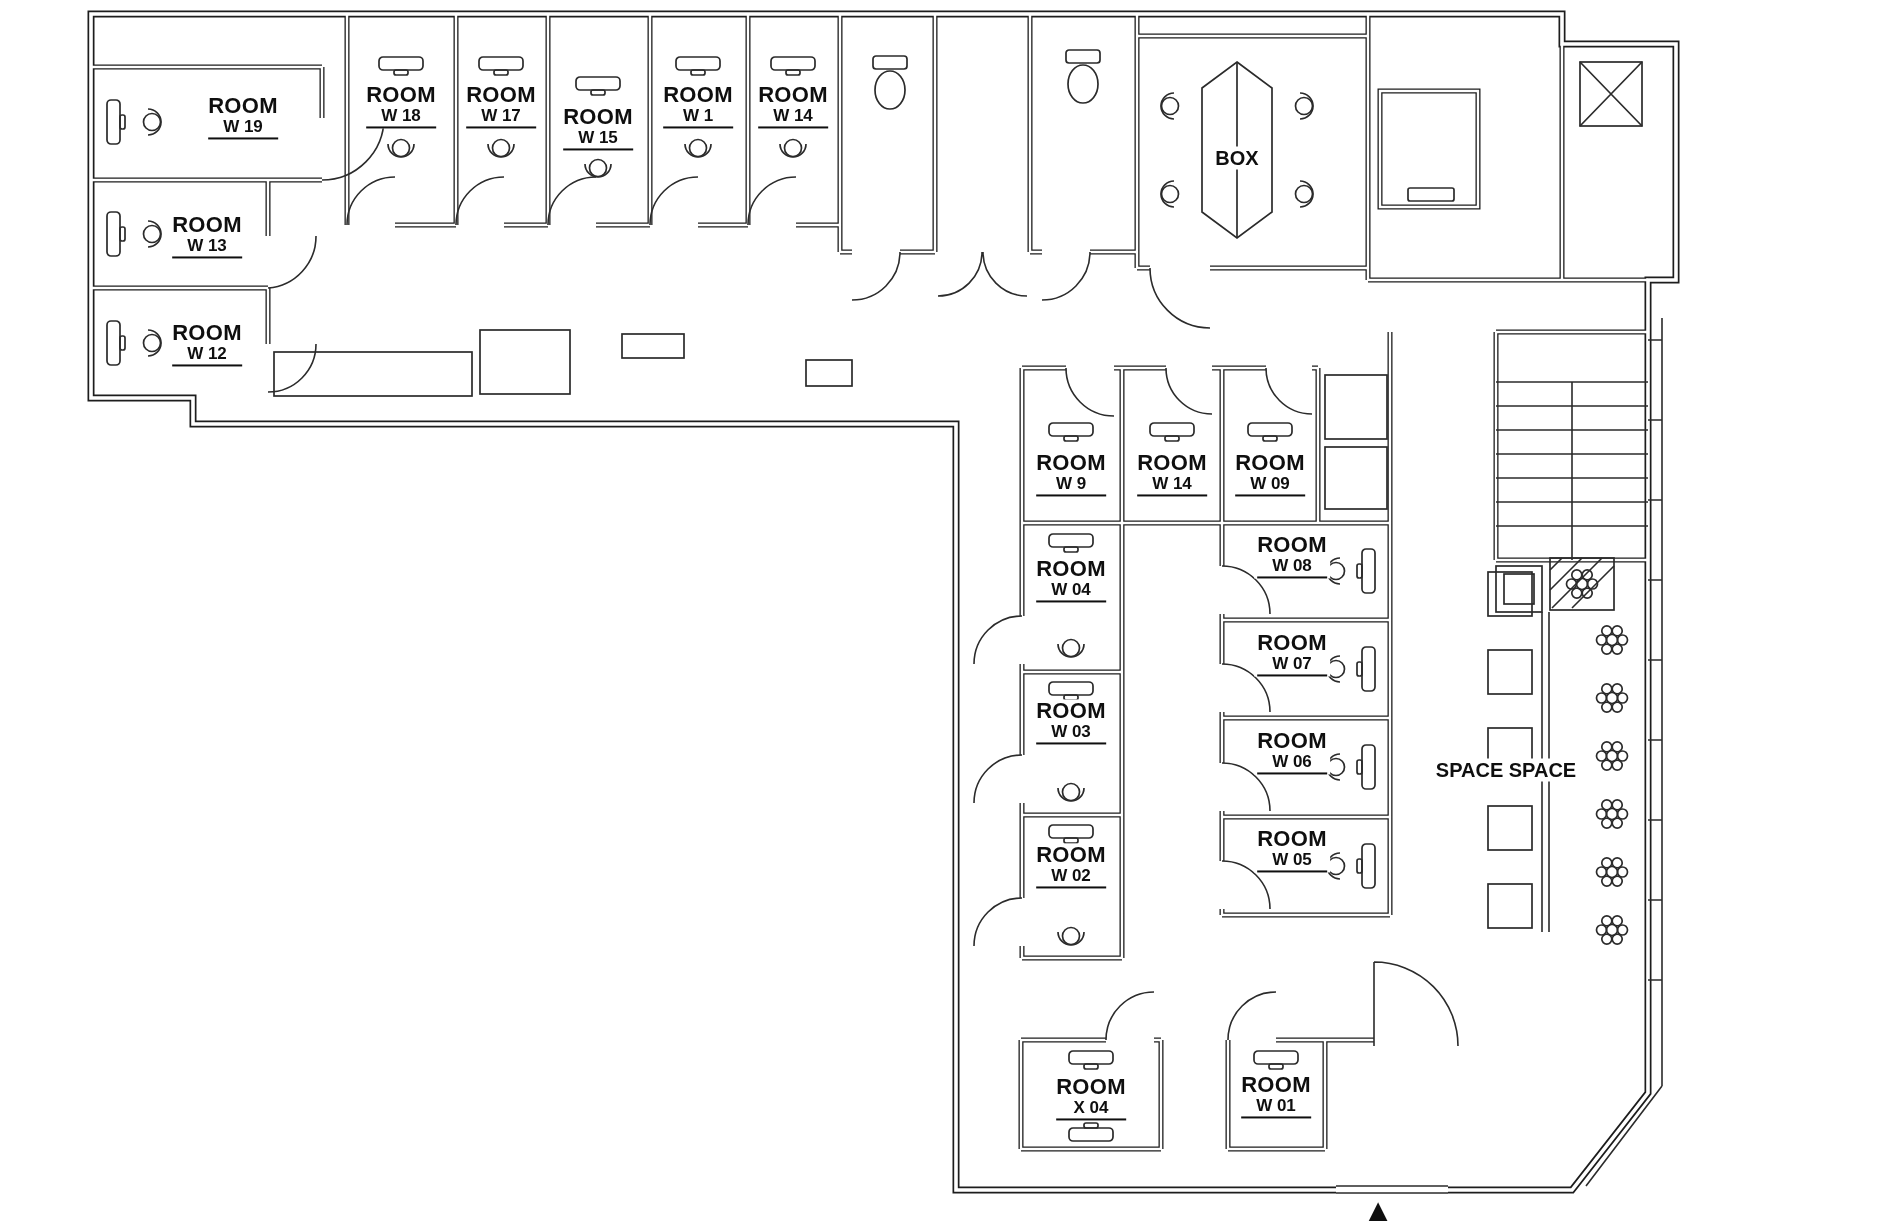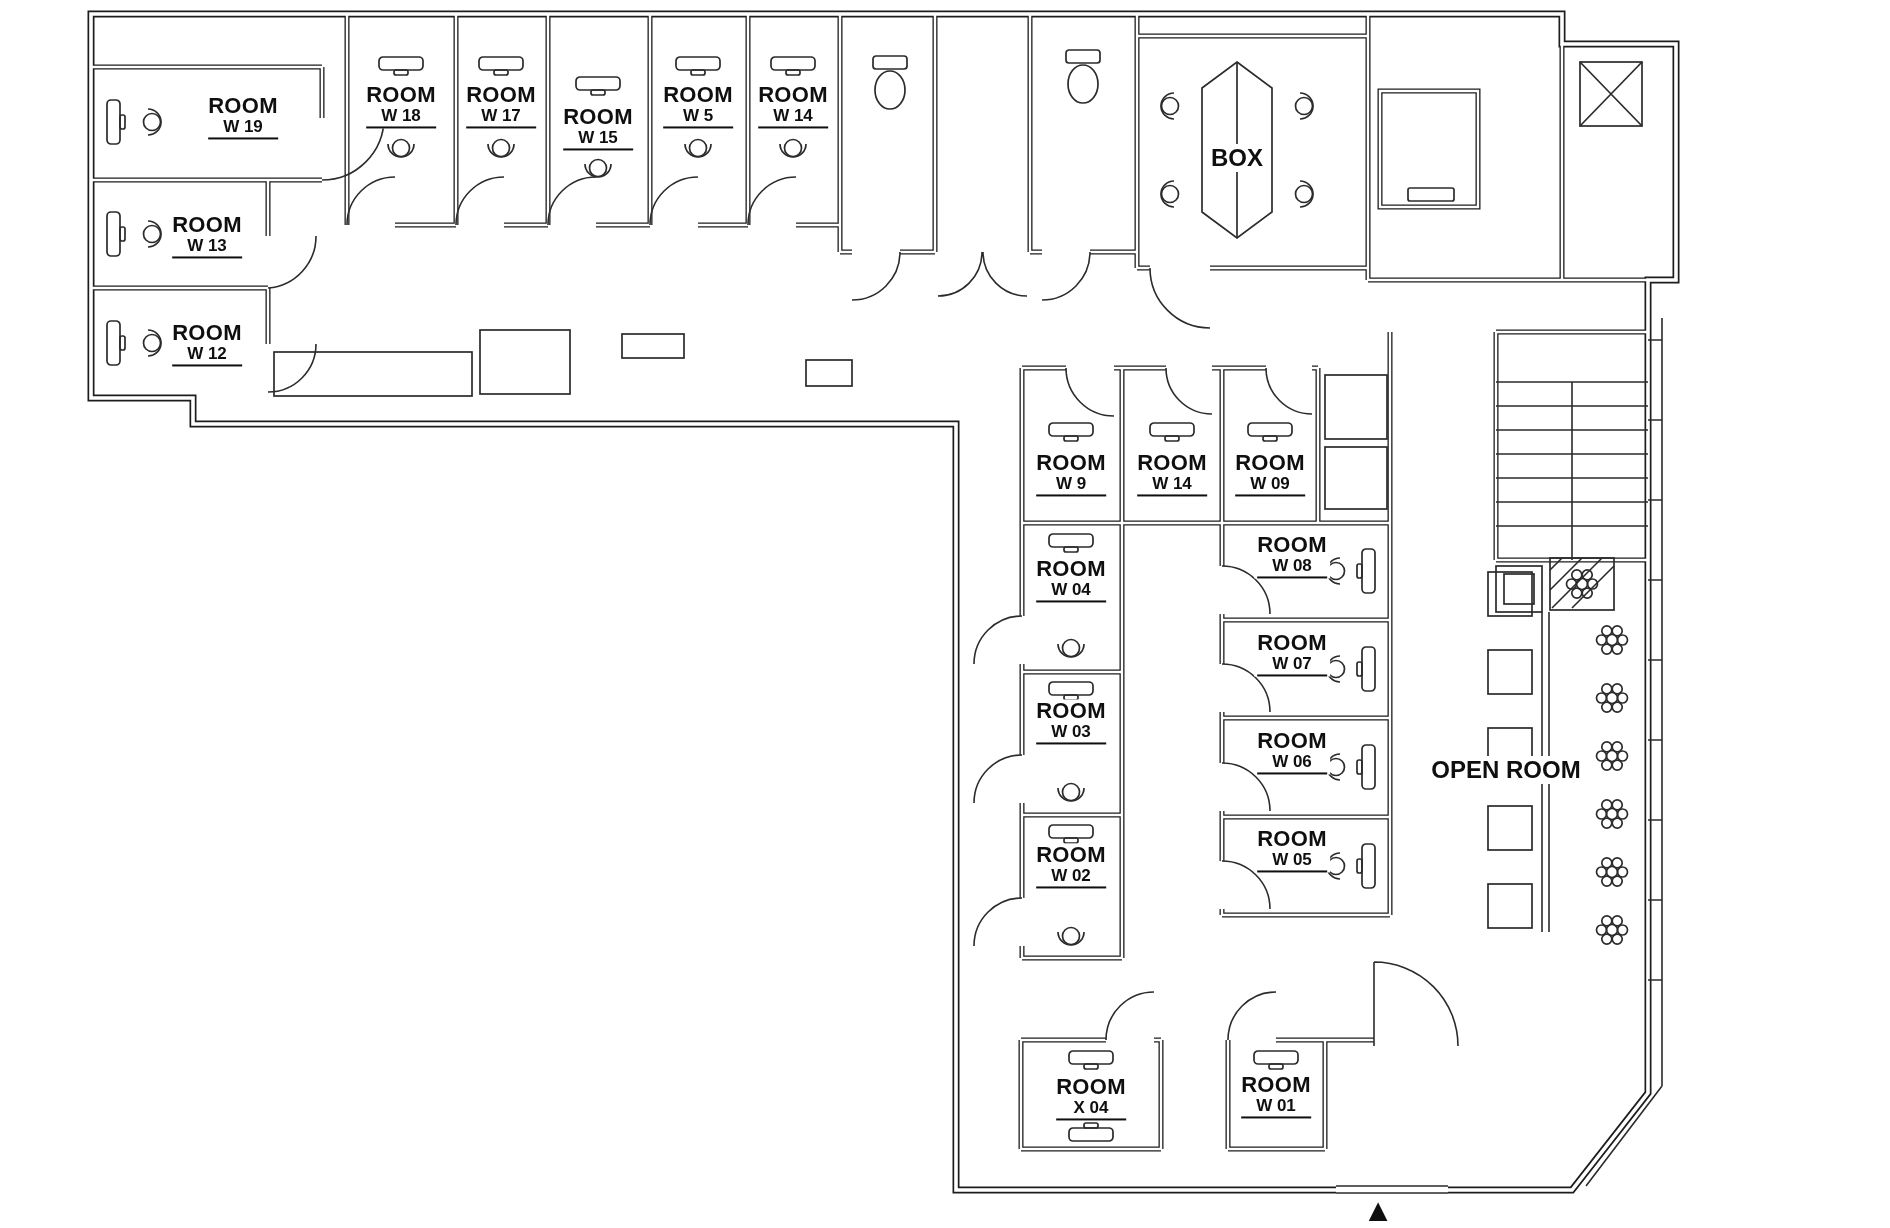--- a/index.html
+++ b/index.html
@@ -11,21 +11,21 @@
   .wall-inner-black{stroke:#1d1d1d;stroke-width:5;fill:none;}
   .wall-outer-white{stroke:#ffffff;stroke-width:3.6;fill:none;}
   .wall-inner-white{stroke:#ffffff;stroke-width:2.4;fill:none;}
   .thin{stroke:#2b2b2b;stroke-width:1.6;fill:none;}
   .furn{stroke:#2b2b2b;stroke-width:1.7;fill:none;}
   .room-label{position:absolute;transform:translate(-50%,-50%);text-align:center;
               background:#fff;padding:0 3px;line-height:1.08;white-space:nowrap;}
   .room-label .l1{display:block;font-size:22px;font-weight:700;letter-spacing:.3px;}
   .room-label .l2{display:block;font-size:17px;font-weight:700;
                   border-bottom:2.5px solid #0f0f0f;padding:0 2px 1px;}
-  .area-label{position:absolute;transform:translate(-50%,-50%);font-size:24px;
+  .area-label{position:absolute;transform:translate(-50%,-50%);font-size:20px;
               font-weight:700;background:#fff;padding:0 3px;white-space:nowrap;}
   .entrance-marker{position:absolute;transform:translate(-50%,-50%);font-size:32px;line-height:1;}
 </style>
 </head>
 <body>
 
 <div class="plan">
 
 <svg width="1890" height="1228" viewBox="0 0 1890 1228">
   <defs>
@@ -336,21 +336,21 @@
   <div class="room-label" style="left:501px;top:106px">
       <span class="l1">ROOM</span>
       <span class="l2">W 17</span>
     </div>
   <div class="room-label" style="left:598px;top:128px">
       <span class="l1">ROOM</span>
       <span class="l2">W 15</span>
     </div>
   <div class="room-label" style="left:698px;top:106px">
       <span class="l1">ROOM</span>
-      <span class="l2">W 5</span>
+      <span class="l2">W 1</span>
     </div>
   <div class="room-label" style="left:793px;top:106px">
       <span class="l1">ROOM</span>
       <span class="l2">W 14</span>
     </div>
   <div class="room-label" style="left:1071px;top:474px">
       <span class="l1">ROOM</span>
       <span class="l2">W 9</span>
     </div>
   <div class="room-label" style="left:1172px;top:474px">
@@ -392,16 +392,16 @@
   <div class="room-label" style="left:1091px;top:1098px">
       <span class="l1">ROOM</span>
       <span class="l2">X 04</span>
     </div>
   <div class="room-label" style="left:1276px;top:1096px">
       <span class="l1">ROOM</span>
       <span class="l2">W 01</span>
     </div>
 
   <div class="area-label" style="left:1237px;top:158px">BOX</div>
-  <div class="area-label" style="left:1506px;top:770px">OPEN ROOM</div>
+  <div class="area-label" style="left:1506px;top:770px">SPACE SPACE</div>
 
   <div class="entrance-marker" style="left:1378px;top:1210px">▲</div>
 </div>
 
 </body></html>

